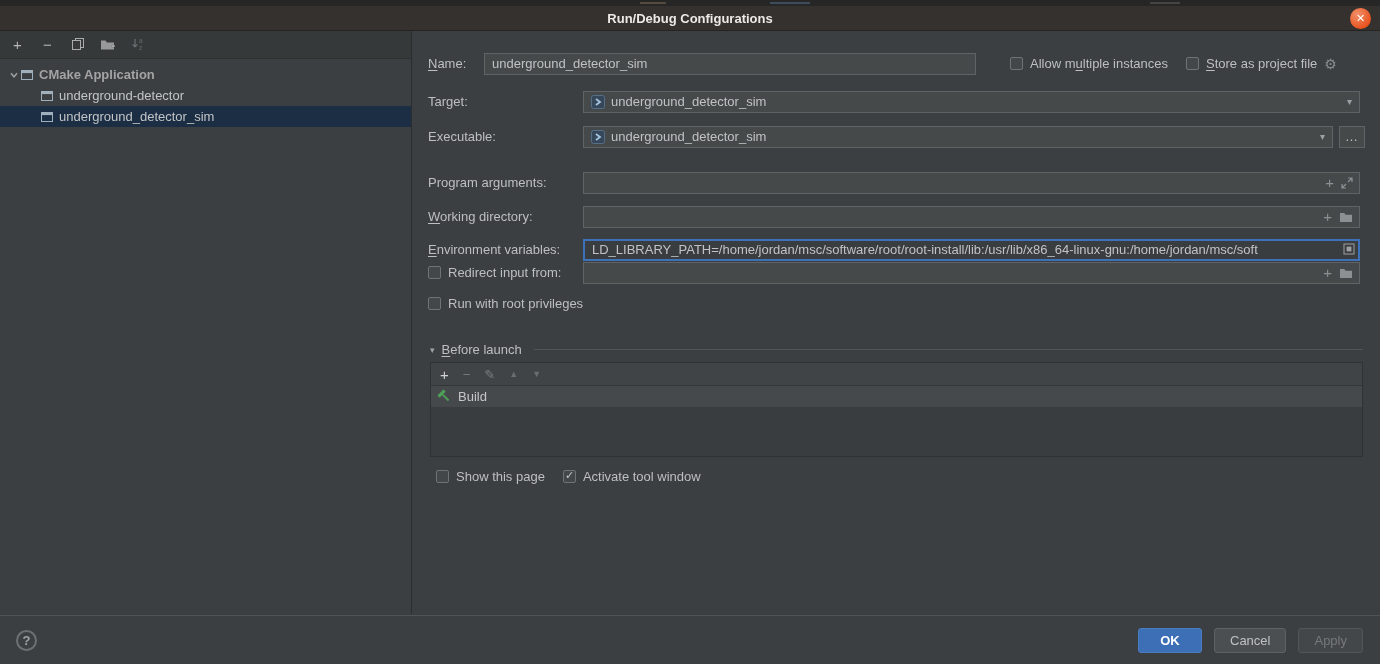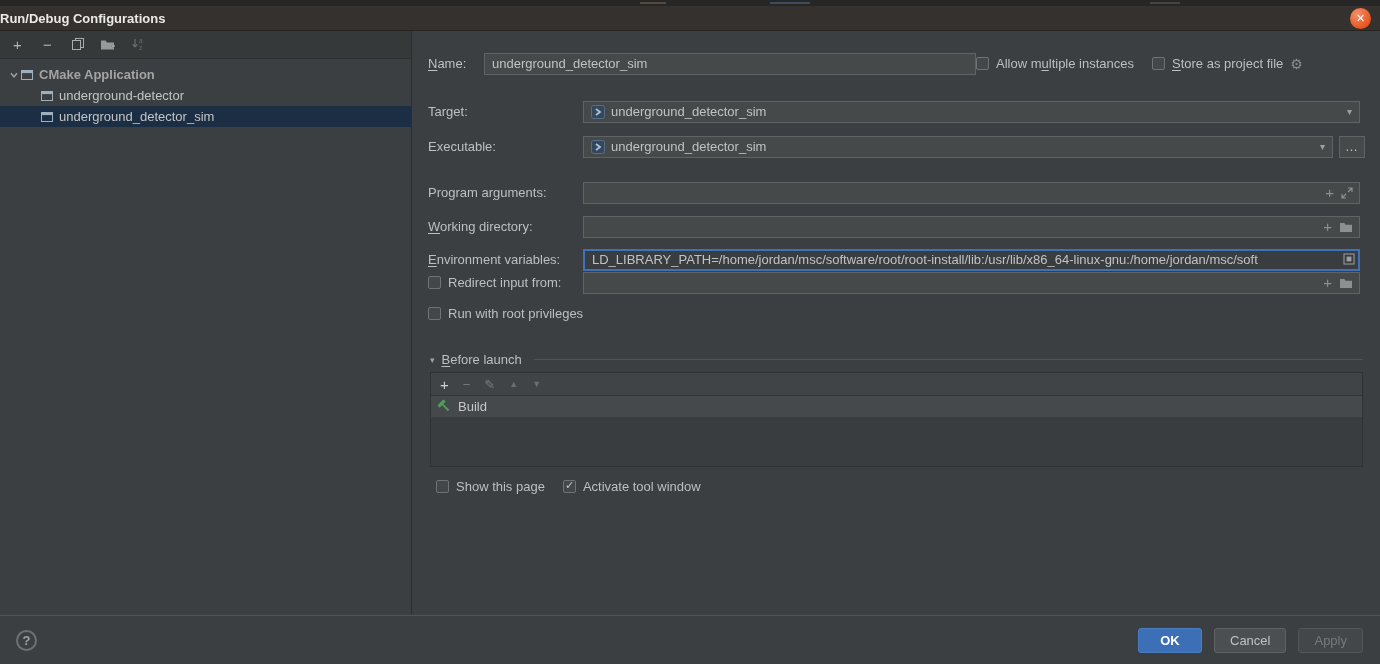--- a/index.html
+++ b/index.html
@@ -9,21 +9,21 @@
     font-family:"Liberation Sans","DejaVu Sans",sans-serif; font-size:13px;
   }
   .screen { position:relative; width:1380px; height:664px; }
 
   
   .behind { height:6px; background:#262626; position:relative; }
   .speck { position:absolute; top:2px; height:2px; opacity:.55; }
 
   
   .titlebar { height:25px; background:#34312e; border-bottom:1px solid #262420;
-    display:flex; align-items:center; justify-content:flex-start; position:relative; }
+    display:flex; align-items:center; justify-content:center; position:relative; }
   .title { color:#eceae6; font-weight:bold; }
   .close-btn { position:absolute; right:9px; top:2px; width:21px; height:21px; border-radius:50%;
     background:radial-gradient(circle at 35% 30%, #f2906a, #e8531e 72%);
     color:#fff; font-size:11px; font-weight:bold; display:flex; align-items:center; justify-content:center; cursor:pointer; }
 
   .dialog-body { display:flex; height:583px; }
 
   
   .sidebar { width:412px; flex-shrink:0; border-right:1px solid #2b2d2e; position:relative; }
   .sb-toolbar { height:28px; background:#36393a; border-bottom:1px solid #2e3132;
@@ -40,40 +40,40 @@
   .chev { width:12px; display:flex; justify-content:center; }
   .app-ico { display:flex; }
   .templates-link { position:absolute; left:0; right:0; bottom:0; height:33px; border-top:1px solid #474b4d;
     display:flex; align-items:center; padding-left:12px; color:#5394d8; cursor:pointer; }
 
   
   .content { flex:1; position:relative; }
   .frow { display:flex; align-items:center; padding-left:16px; height:23px; }
   .flabel { width:155px; flex-shrink:0; color:#bdbfc1; }
   .name-row { margin-top:21px; }
-  .target-row { margin-top:25px; }
+  .target-row { margin-top:15px; }
   .exec-row { margin-top:12px; }
   .args-row { margin-top:23px;justify-content:flex-end; }
   .wd-row { margin-top:11px; }
   .env-row { margin-top:10px; }
   .redirect-row { }
   .root-row { margin-top:9px; height:20px; }
 
   .tf { background:#45494a; border:1px solid #5f6365; height:22px; color:#c0c2c4; }
   input.tf { font:inherit; padding:0 7px; outline:none; }
   .name-input { width:492px; margin-left:0; }
   .flabel-name { width:56px; flex-shrink:0; }
 
   .cb-group { display:flex; align-items:center; }
   .cb { width:13px; height:13px; border:1px solid #6f7376; border-radius:2px; background:#43474a;
     flex-shrink:0; position:relative; cursor:pointer; }
   .cb.checked::after { content:"✓"; position:absolute; top:-2px; left:1px; font-size:11px; color:#c7c9cb; }
   .cb-label { margin-left:7px; }
   .gear { color:#8a8d8f; font-size:14px; margin-left:7px; cursor:pointer; }
-  .ml34 { } .ml18 { margin-left:18px; }
+  .ml34 { margin-left:34px; } .ml18 { margin-left:18px; }
 
   .dropdown { flex:1; margin-right:20px; display:flex; align-items:center; padding:0 7px; gap:6px; cursor:pointer; }
   .dropdown.short { margin-right:6px; }
   .dd-text { white-space:nowrap; overflow:hidden; }
   .dd-arrow { margin-left:auto; color:#9da0a2; font-size:10px; }
   .browse-btn { width:26px; height:22px; margin-right:15px; background:#45494a; border:1px solid #5f6365;
     color:#bcbec0; display:flex; align-items:center; justify-content:center; cursor:pointer; letter-spacing:1px; }
 
   .fieldbox { flex:1; margin-right:20px; display:flex; align-items:center; justify-content:flex-end;
     padding-right:6px; gap:7px; }

